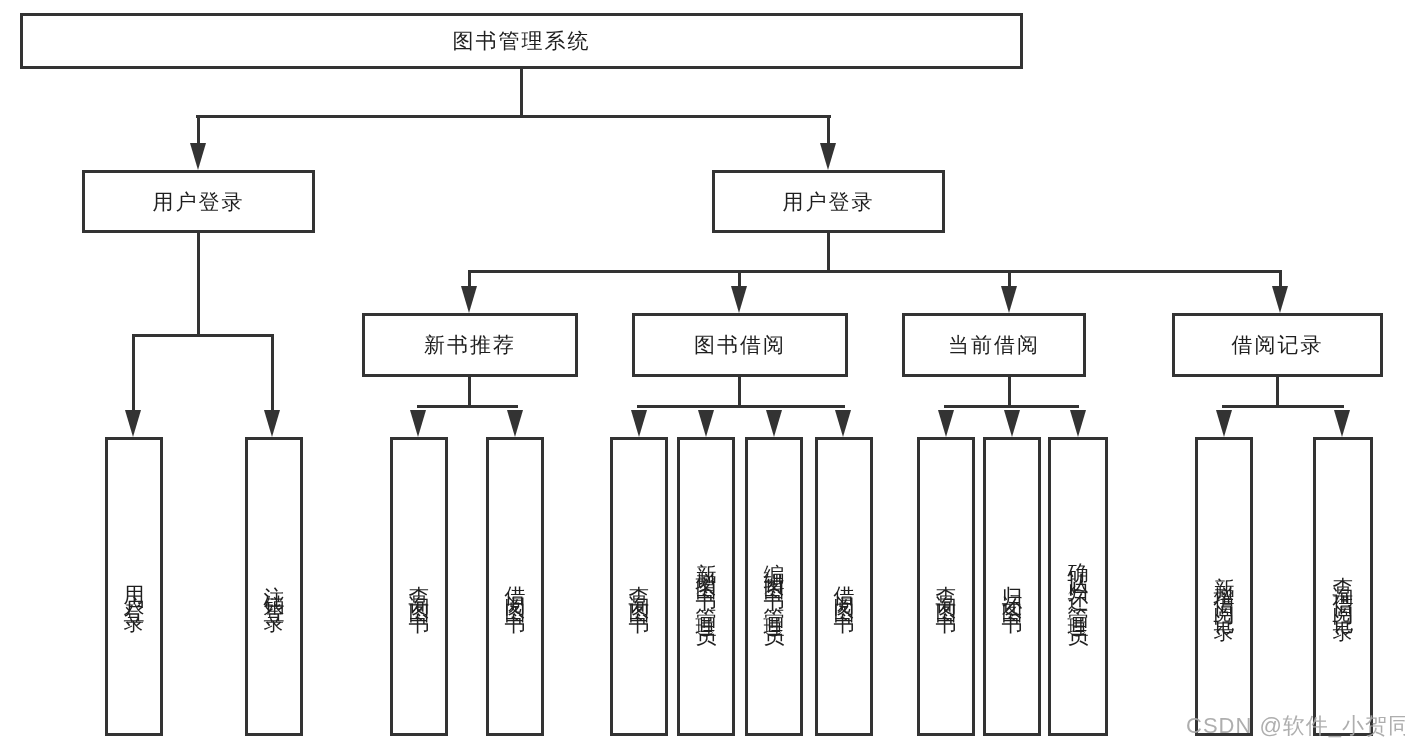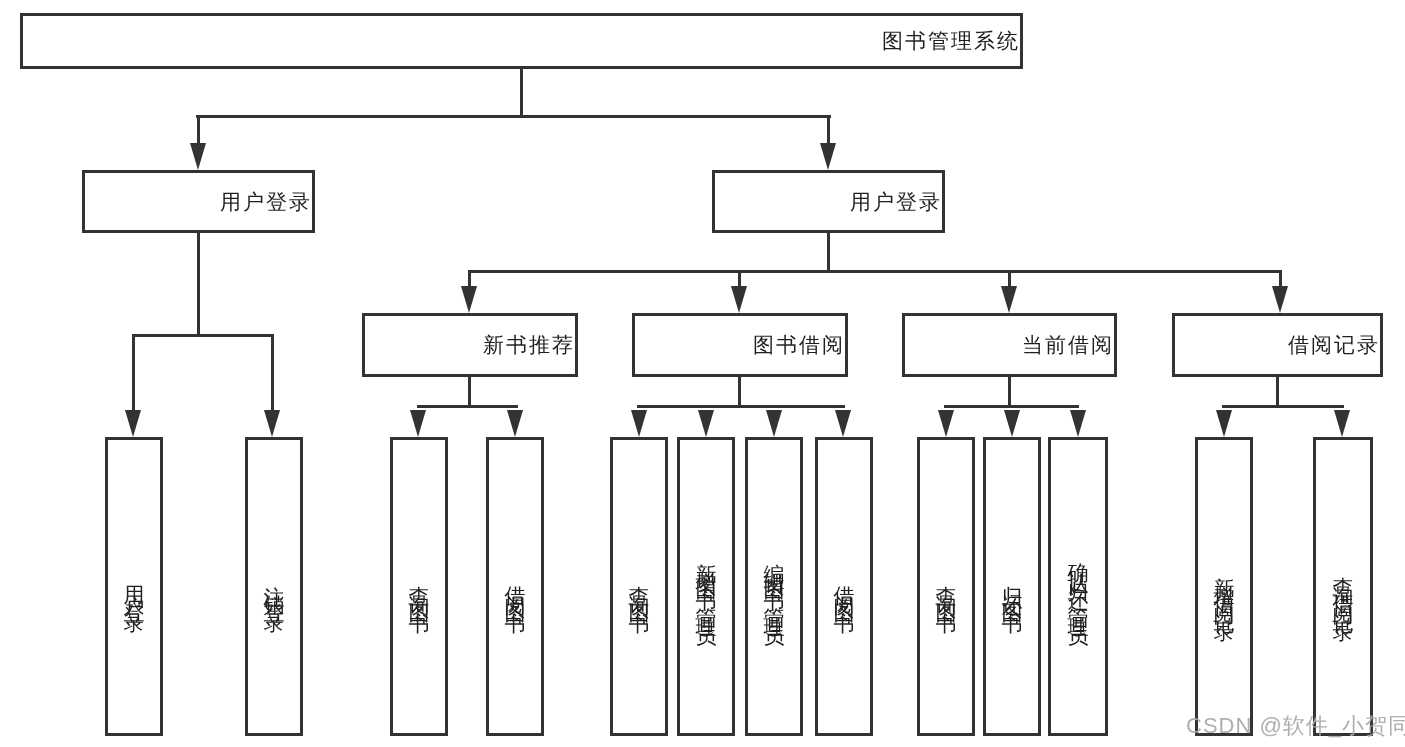--- a/index.html
+++ b/index.html
@@ -2,21 +2,21 @@
 <html><head>
 <meta charset="utf-8">
 <style>
   html,body{margin:0;padding:0;background:#fff;}
   #canvas{
     position:relative;width:1405px;height:747px;background:#ffffff;overflow:hidden;
     font-family:"Liberation Sans","DejaVu Sans",sans-serif;color:#1a1a1a;
   }
   .hbox{
     position:absolute;box-sizing:border-box;border:3px solid #333333;background:#ffffff;
-    display:flex;align-items:center;justify-content:flex-end;
+    display:flex;align-items:center;justify-content:center;
     font-size:21px;letter-spacing:2px;color:#1f1f1f;
   }
   .vbox{
     position:absolute;box-sizing:border-box;border:3px solid #333333;background:#ffffff;
     display:flex;align-items:center;justify-content:center;
   }
   .vbox span{
     writing-mode:vertical-rl;text-orientation:mixed;
     font-size:21px;line-height:1.05;letter-spacing:9px;color:#1f1f1f;white-space:nowrap;
   }
@@ -49,21 +49,21 @@
   </div>
 
   <div class="hbox" style="left:362px;top:313px;width:216px;height:64px;">
     <span>新书推荐</span>
   </div>
 
   <div class="hbox" style="left:632px;top:313px;width:216px;height:64px;">
     <span>图书借阅</span>
   </div>
 
-  <div class="hbox" style="left:902px;top:313px;width:215px;height:64px;">
+  <div class="hbox" style="left:902px;top:313px;width:184px;height:64px;">
     <span>当前借阅</span>
   </div>
 
   <div class="hbox" style="left:1172px;top:313px;width:211px;height:64px;">
     <span>借阅记录</span>
   </div>
 
   <div class="vbox" style="left:105px;top:437px;width:58px;height:299px;">
     <span>用户登录</span>
   </div>

